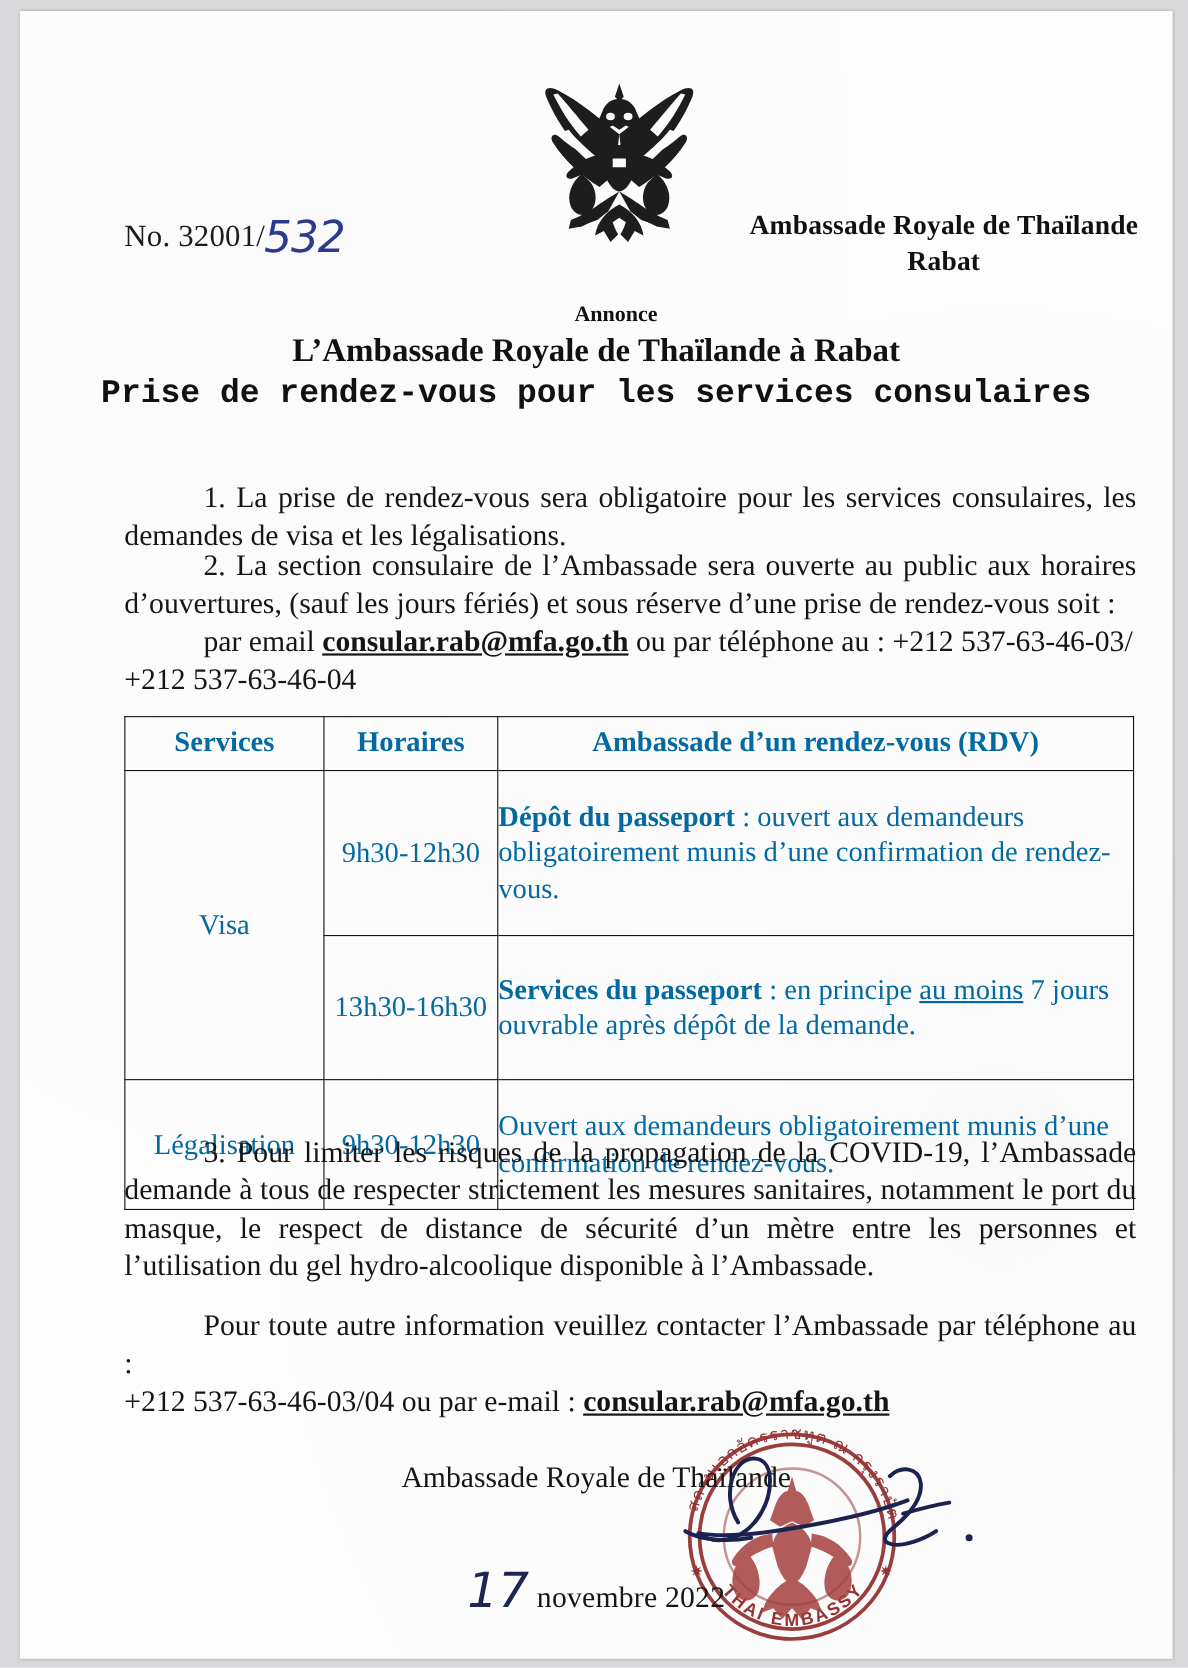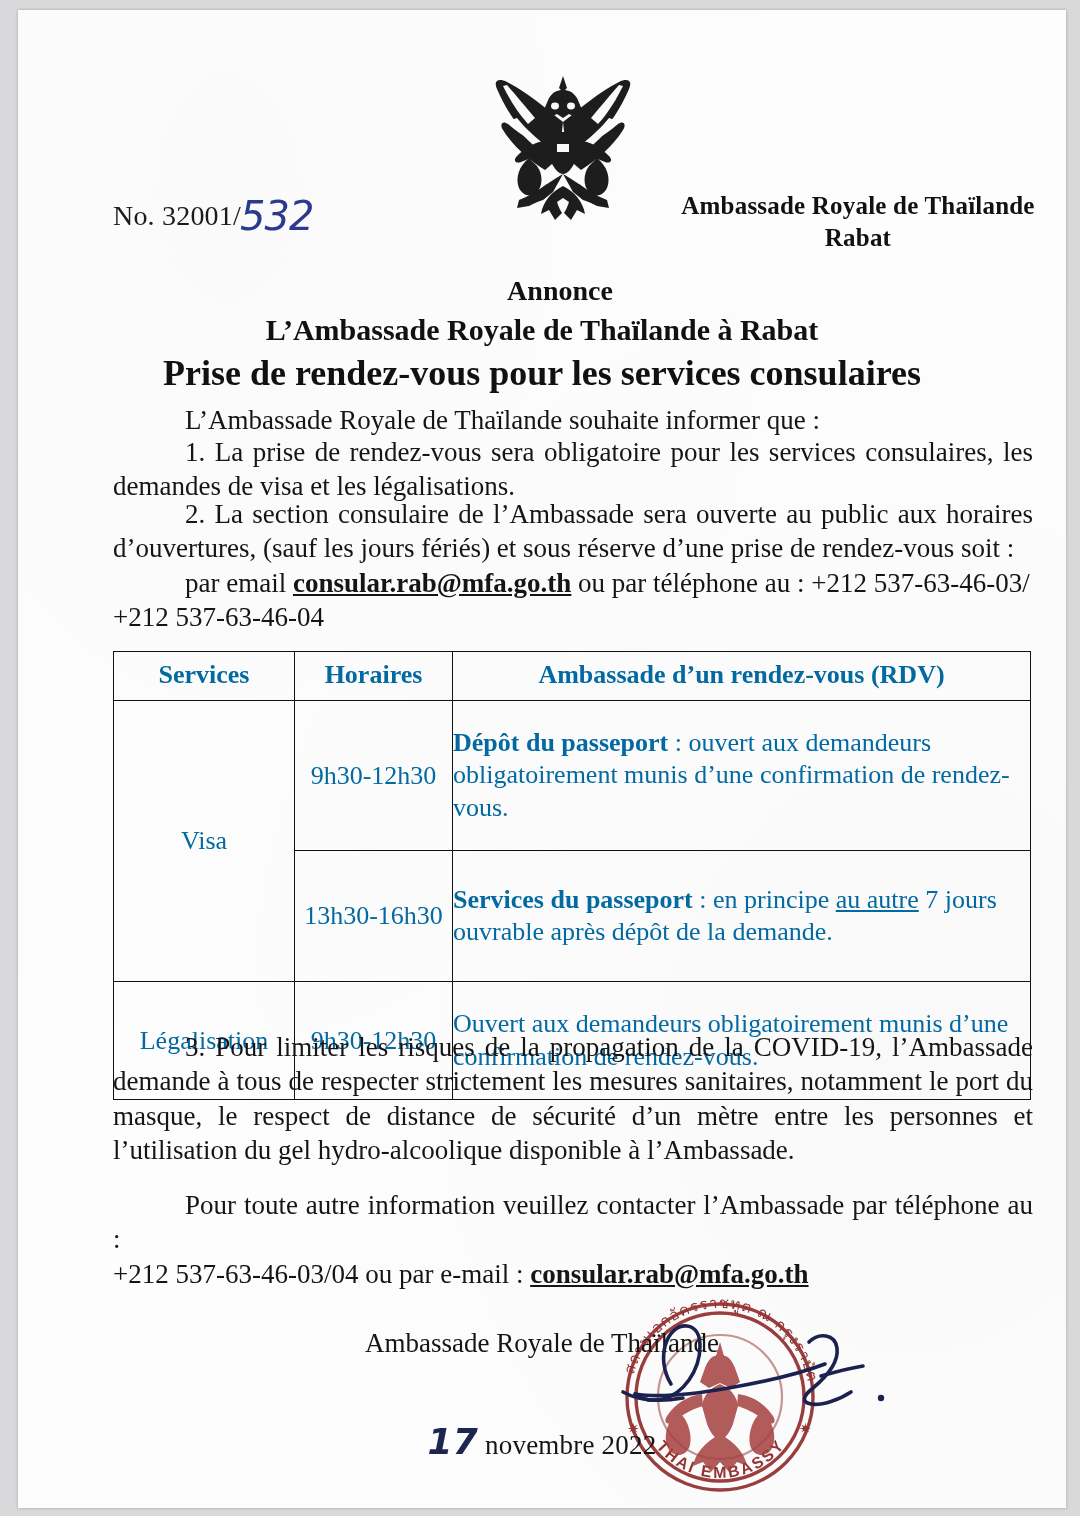--- a/index.html
+++ b/index.html
@@ -86,23 +86,23 @@
   .titles {
     position: absolute;
     left: 0;
     top: 263px;
     width: 100%;
     text-align: center;
     font-weight: bold;
     color: #111;
   }
   .titles div { line-height: 1.32; }
-  .title-1 { font-size: 28px; margin-left: 36px; }
+  .title-1 { font-size: 20px; margin-left: 36px; }
   .title-2 { font-size: 30px; }
-  .title-3 { font-size: 36px; }
+  .title-3 { font-size: 30px; font-family: Liberation Mono, monospace; }
 
   
   .body-text {
     position: absolute;
     left: 95px;
     width: 920px;
     font-size: 27px;
     line-height: 1.27;
     color: #151515;
     text-align: justify;
@@ -174,23 +174,23 @@
   .sig-name { position: relative; z-index: 3; }
   .sig-date {
     position: relative;
     z-index: 3;
     margin-top: 62px;
     letter-spacing: 0.2px;
   }
   .sig-date .hw-day {
     font-family: "DejaVu Sans", sans-serif;
     color: #1d2550;
-    font-weight: 700;
+    font-weight: 400;
     font-style: italic;
-    font-size: 36px;
+    font-size: 44px;
   }
 
   .stamp {
     position: absolute;
     left: 589px;
     top: 1274px;
     width: 226px;
     height: 226px;
     z-index: 2;
     opacity: 0.92;
@@ -271,23 +271,20 @@
       <div>Rabat</div>
     </div>
   </div>
 
   <div class="titles">
     <div class="title-1">Annonce</div>
     <div class="title-2">L’Ambassade Royale de Thaïlande à Rabat</div>
     <div class="title-3">Prise de rendez-vous pour les services consulaires</div>
   </div>
 
-  <div class="body-text p-intro">
-    <p class="indent">L’Ambassade Royale de Thaïlande souhaite informer que :</p>
-  </div>
 
   <div class="body-text p-one">
     <p class="indent">1. La prise de rendez-vous sera obligatoire pour les services consulaires, les demandes de visa et les légalisations.</p>
   </div>
 
   <div class="body-text p-two">
     <p class="indent">2. La section consulaire de l’Ambassade sera ouverte au public aux horaires d’ouvertures, (sauf les jours fériés) et sous réserve d’une prise de rendez-vous soit :</p>
     <p style="text-indent:72px"><span>par email </span><b class="bu">consular.rab@mfa.go.th</b><span> ou par téléphone au : +212 537-63-46-03/</span></p>
     <p>+212 537-63-46-04</p>
   </div>
@@ -301,21 +298,21 @@
       </tr>
     </thead>
     <tbody>
       <tr class="row-a">
         <td class="cell-center" rowspan="2">Visa</td>
         <td class="cell-center">9h30-12h30</td>
         <td class="cell-body"><b>Dépôt du passeport</b><span> : ouvert aux demandeurs obligatoirement munis d’une confirmation de rendez-vous.</span></td>
       </tr>
       <tr class="row-b">
         <td class="cell-center">13h30-16h30</td>
-        <td class="cell-body"><b>Services du passeport</b><span> : en principe </span><u class="plain">au autre</u><span> 7 jours ouvrable après dépôt de la demande.</span></td>
+        <td class="cell-body"><b>Services du passeport</b><span> : en principe </span><u class="plain">au moins</u><span> 7 jours ouvrable après dépôt de la demande.</span></td>
       </tr>
       <tr class="row-c">
         <td class="cell-center">Légalisation</td>
         <td class="cell-center">9h30-12h30</td>
         <td class="cell-body">Ouvert aux demandeurs obligatoirement munis d’une confirmation de rendez-vous.</td>
       </tr>
     </tbody>
   </table>
 
   <div class="body-text p-three">

